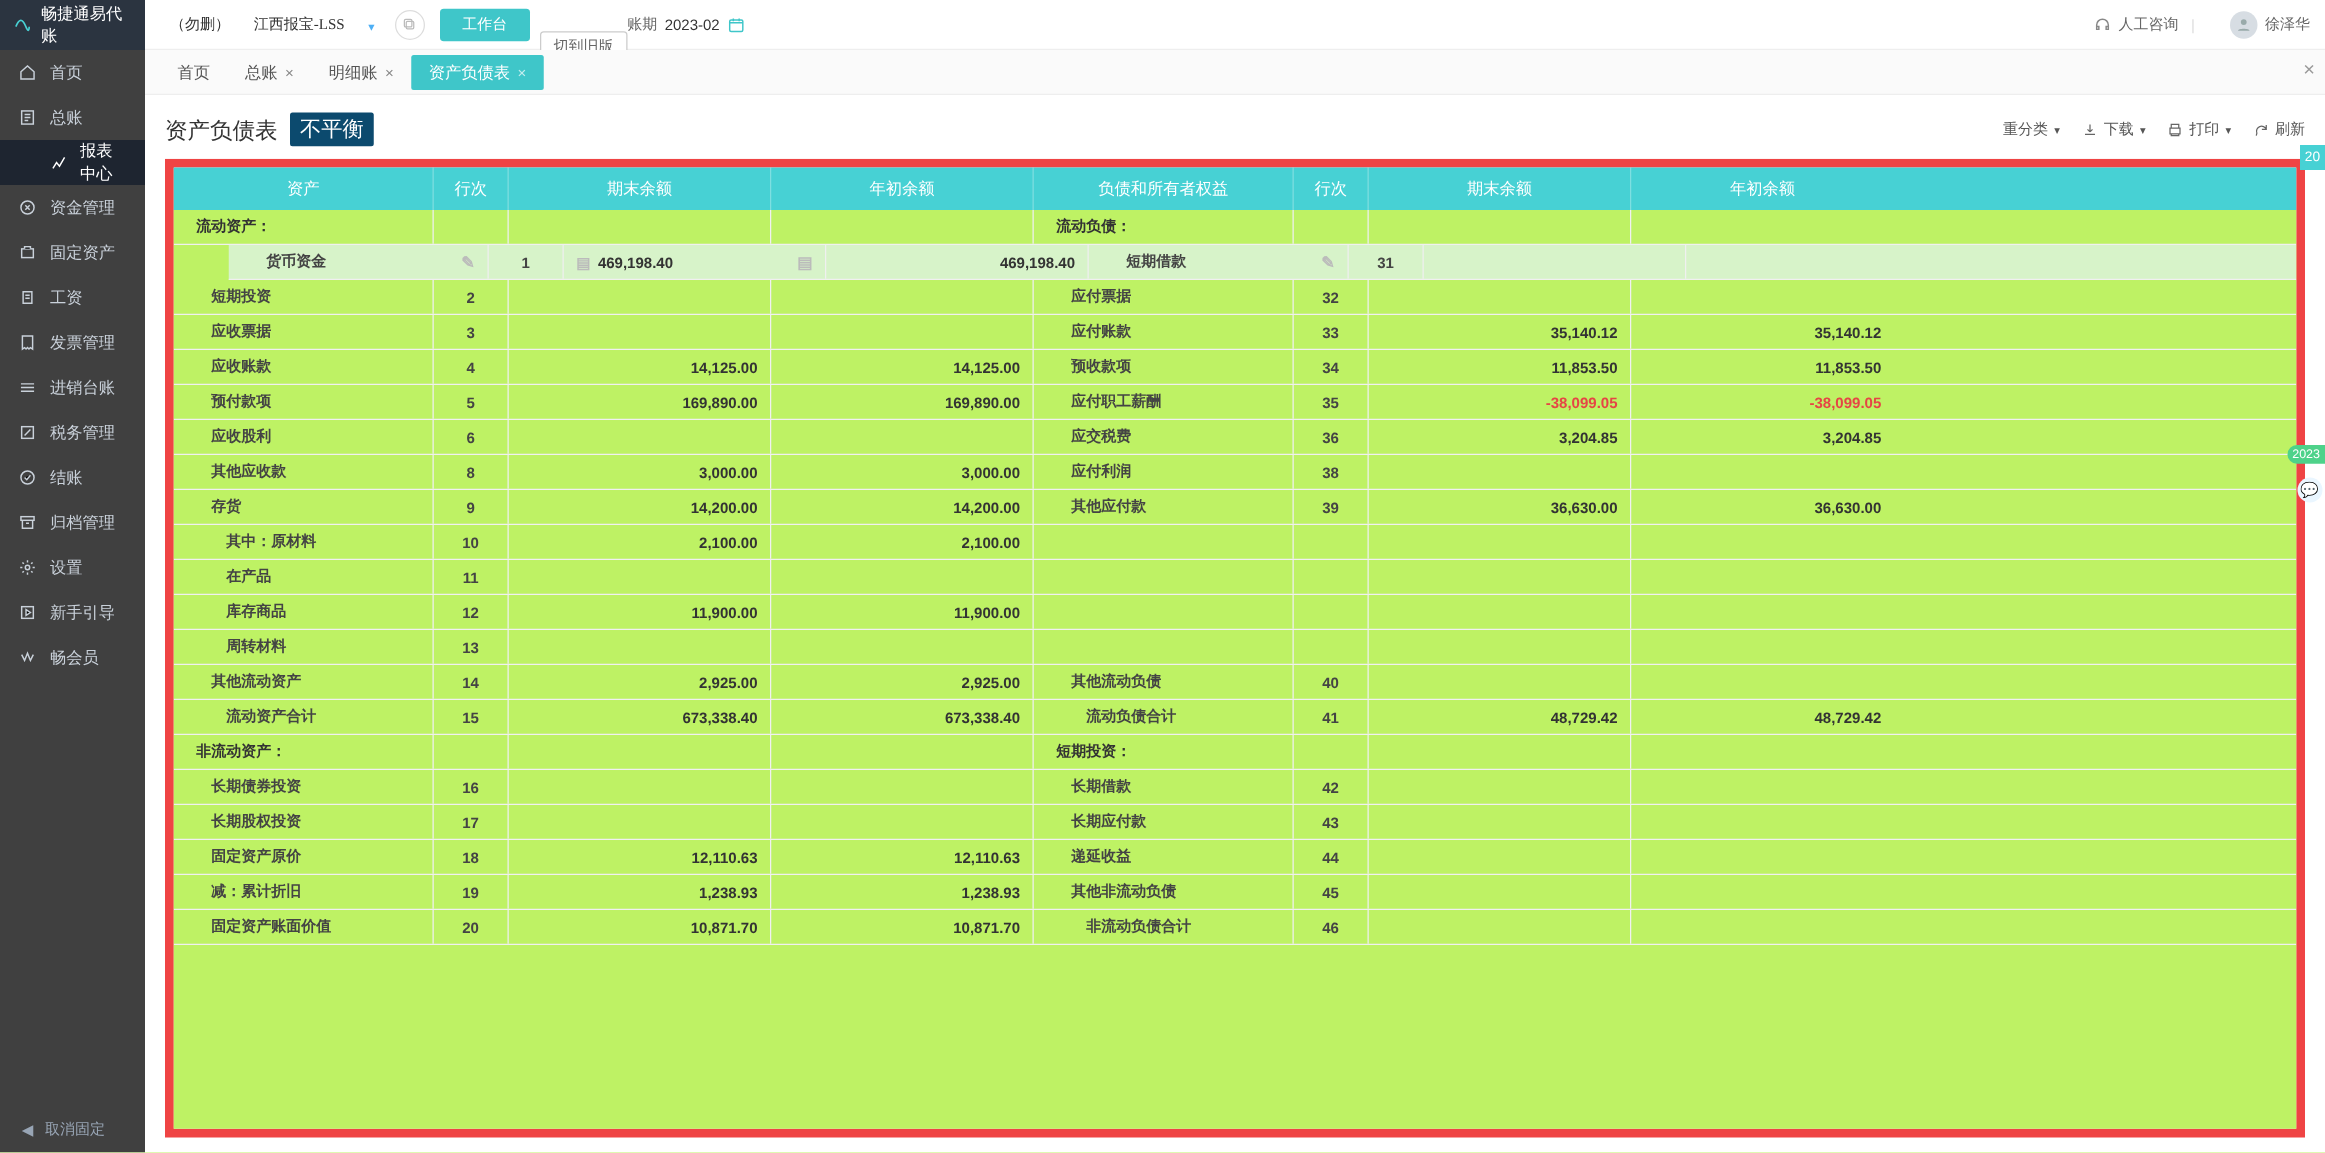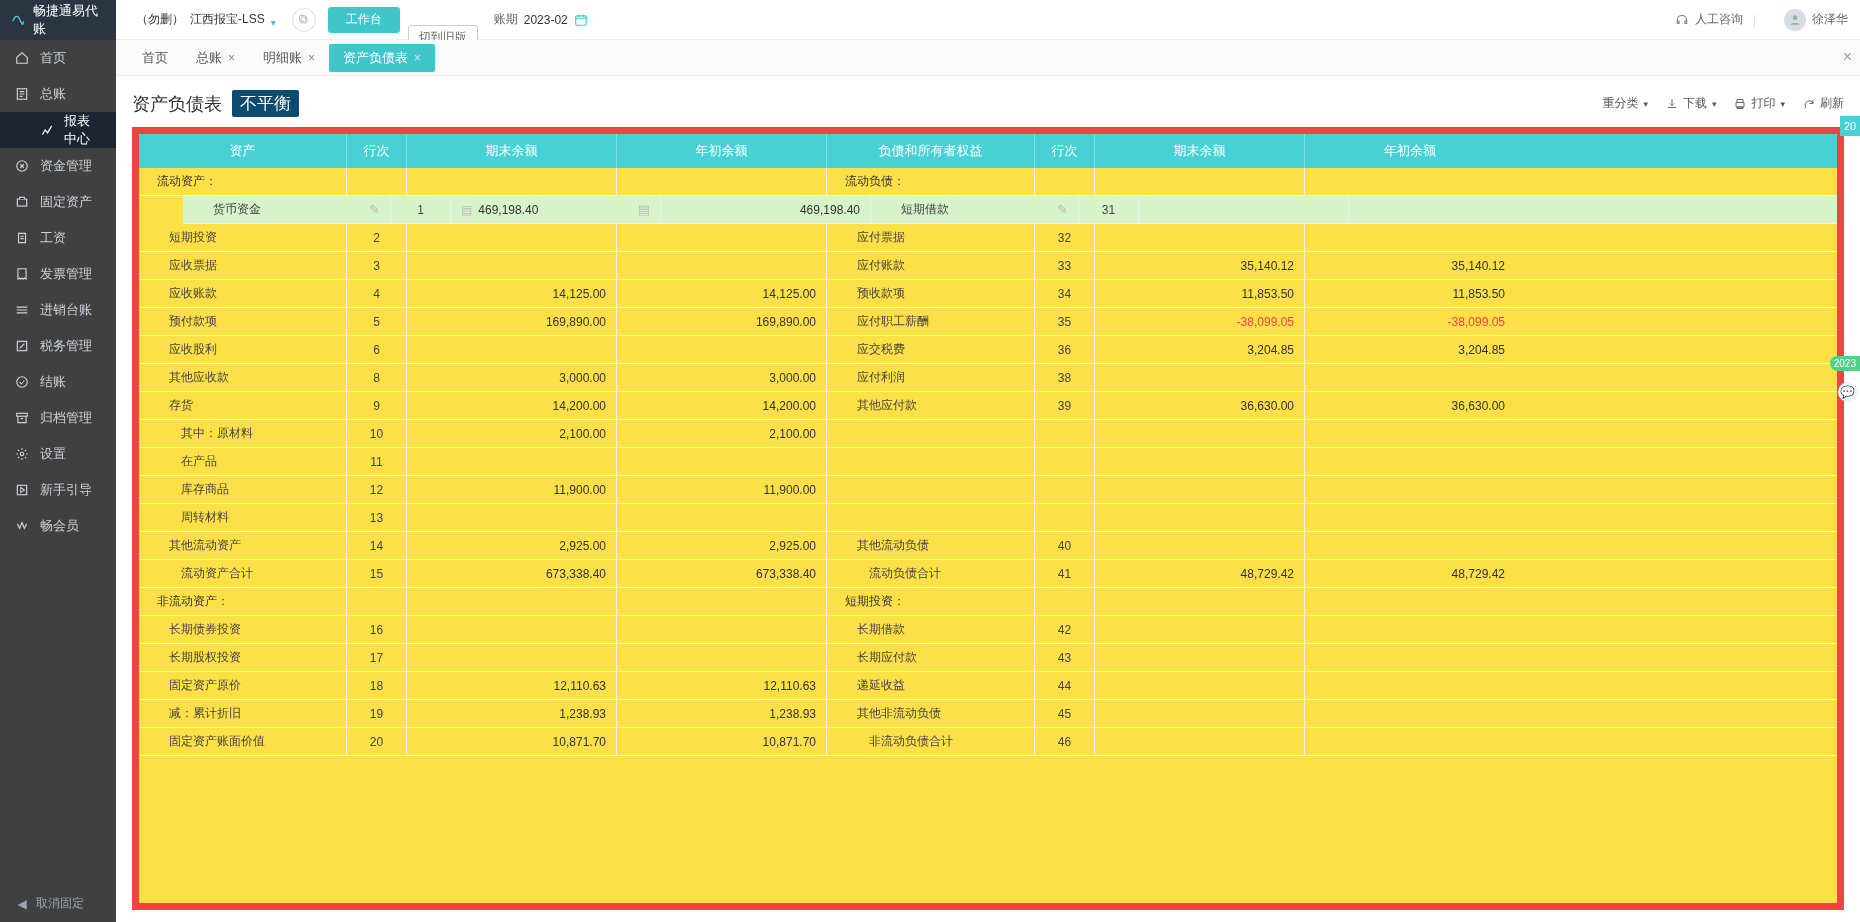--- a/index.html
+++ b/index.html
@@ -15,27 +15,27 @@
 .nav-item.active { background: #1e2530; color: #fff; padding-left: 40px; }
 .nav-icon { width: 16px; height: 16px; margin-right: 10px; display: inline-flex; align-items: center; justify-content: center; }
 .sidebar-footer { padding: 10px 14px; font-size: 12px; color: #98a5b5; cursor: pointer; display: flex; align-items: center; }
 .sidebar-footer .nav-icon { margin-right: 6px; }
 
 
 .main { flex: 1; display: flex; flex-direction: column; min-width: 0; position: relative; }
 
 
 .topbar { height: 40px; display: flex; align-items: center; padding: 0 12px; border-bottom: 1px solid #eee; background: #fff; }
-.company-select { color: #333; font-size: 12px; padding: 0 8px; cursor: pointer; display: flex; align-items: flex-end; gap: 6px; }
+.company-select { color: #333; font-size: 12px; padding: 0 8px; cursor: pointer; display: flex; align-items: flex-end; gap: 19px; font-family: Liberation Serif, serif; }
 .company-name { max-width: 180px; overflow: hidden; text-overflow: ellipsis; white-space: nowrap; }
 .chev { color: #4daff5; font-size: 10px; }
 .round-btn { width: 24px; height: 24px; border-radius: 50%; border: 1px solid #ddd; display: inline-flex; align-items: center; justify-content: center; margin-left: 8px; color: #bbb; cursor: pointer; font-size: 12px; }
 .btn-primary { background: #3fc6c9; color: #fff; border: none; height: 26px; padding: 0 18px; border-radius: 3px; margin-left: 12px; cursor: pointer; font-size: 12px; }
 .btn-outline { background: #fff; color: #666; border: 1px solid #ccc; height: 26px; padding: 0 10px; border-radius: 3px; margin-left: 8px; cursor: pointer; font-size: 12px; margin-top: 36px; }
-.period { margin-left: 16px; color: #666; display: flex; align-items: center; gap: 6px; }
+.period { color: #666; display: flex; align-items: center; gap: 6px; }
 .period-val { color: #333; }
 .top-spacer { flex: 1; }
 .top-link { display: flex; align-items: center; gap: 6px; margin-left: 18px; color: #666; cursor: pointer; }
 .avatar { width: 22px; height: 22px; border-radius: 50%; background: #d7dde3; display: inline-flex; align-items: center; justify-content: center; color: #8a8a8a; }
 
 
 .tabs { height: 36px; display: flex; align-items: center; padding: 0 12px; border-bottom: 1px solid #eee; background: #fafafa; position: relative; }
 .tab { height: 28px; padding: 0 14px; display: flex; align-items: center; gap: 6px; cursor: pointer; color: #555; font-size: 13px; }
 .tab.active { background: #3fc6c9; color: #fff; border-radius: 2px; }
 .tab-close { font-size: 12px; opacity: .7; }
@@ -47,21 +47,21 @@
 .badge { background: #0c4a6e; color: #fff; font-size: 17px; padding: 2px 8px; border-radius: 2px; margin-left: 10px; }
 .head-spacer { flex: 1; }
 .head-action { margin-left: 18px; color: #555; cursor: pointer; display: flex; align-items: center; gap: 5px; font-size: 12px; }
 .head-action .tri { font-size: 9px; }
 
 
 .table-wrap { flex: 1; padding: 0 16px 12px; overflow: hidden; display: flex; flex-direction: column; min-height: 0; }
 .tbl { border: 7px solid #ef4444; display: flex; flex-direction: column; flex: 1; min-height: 0; }
 .thead { display: flex; background: #47d1d4; color: #fff; font-size: 13px; height: 34px; }
 .th { display: flex; align-items: center; justify-content: center; border-right: 1px solid rgba(255,255,255,.3); }
-.tbody { flex: 1; overflow-y: auto; background: #fde047; }
+.tbody { flex: 1; overflow-y: auto; background: #bef264; font-weight: bold; }
 .tr { display: flex; height: 28px; border-bottom: 1px solid #f0f0f0; align-items: center; font-size: 12px; color: #444; position: relative; }
 .tr.highlight { background: #d7f3c9; margin-left: 44px; }
 .tr.section .td { color: #333; }
 .td { border-right: 1px solid #f0f0f0; height: 100%; display: flex; align-items: center; padding: 0 10px; }
 .td.num { justify-content: flex-end; color: #333; }
 .td.center { justify-content: center; }
 .td.name { padding-left: 18px; }
 .td.name.indent1 { padding-left: 30px; }
 .td.name.indent2 { padding-left: 42px; }
 .neg { color: #e64545; }

